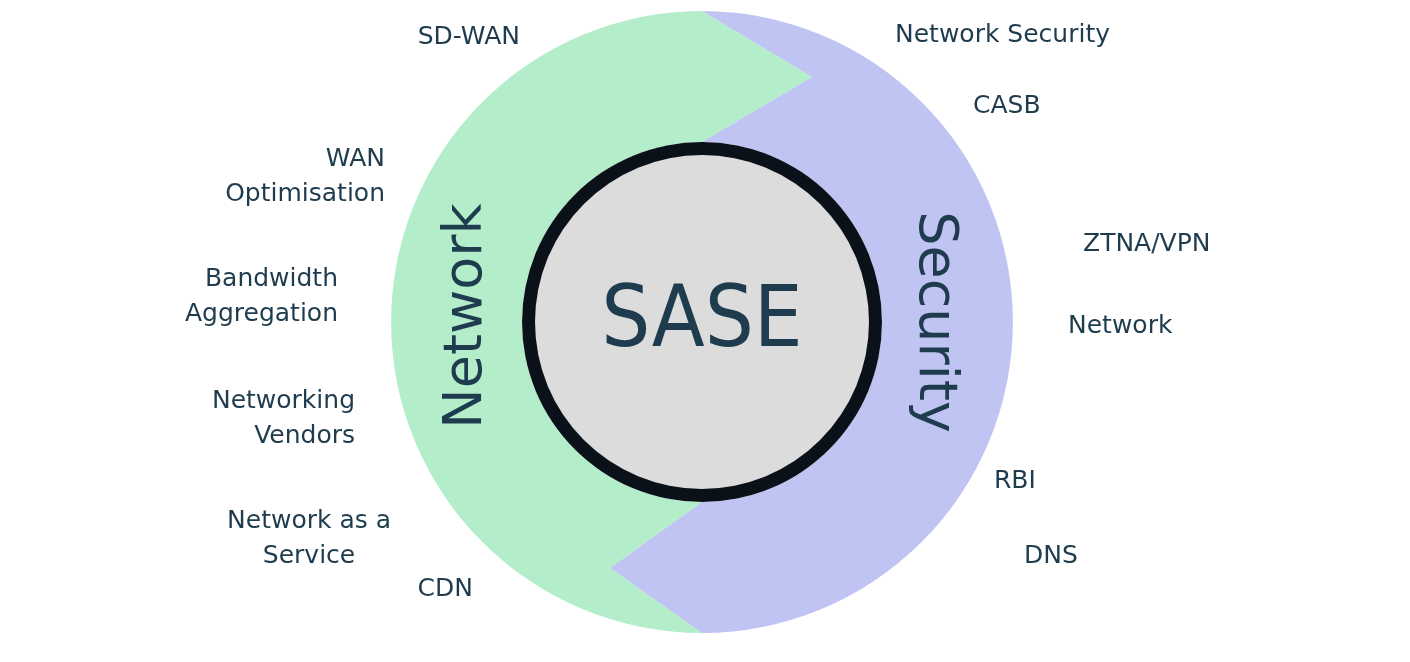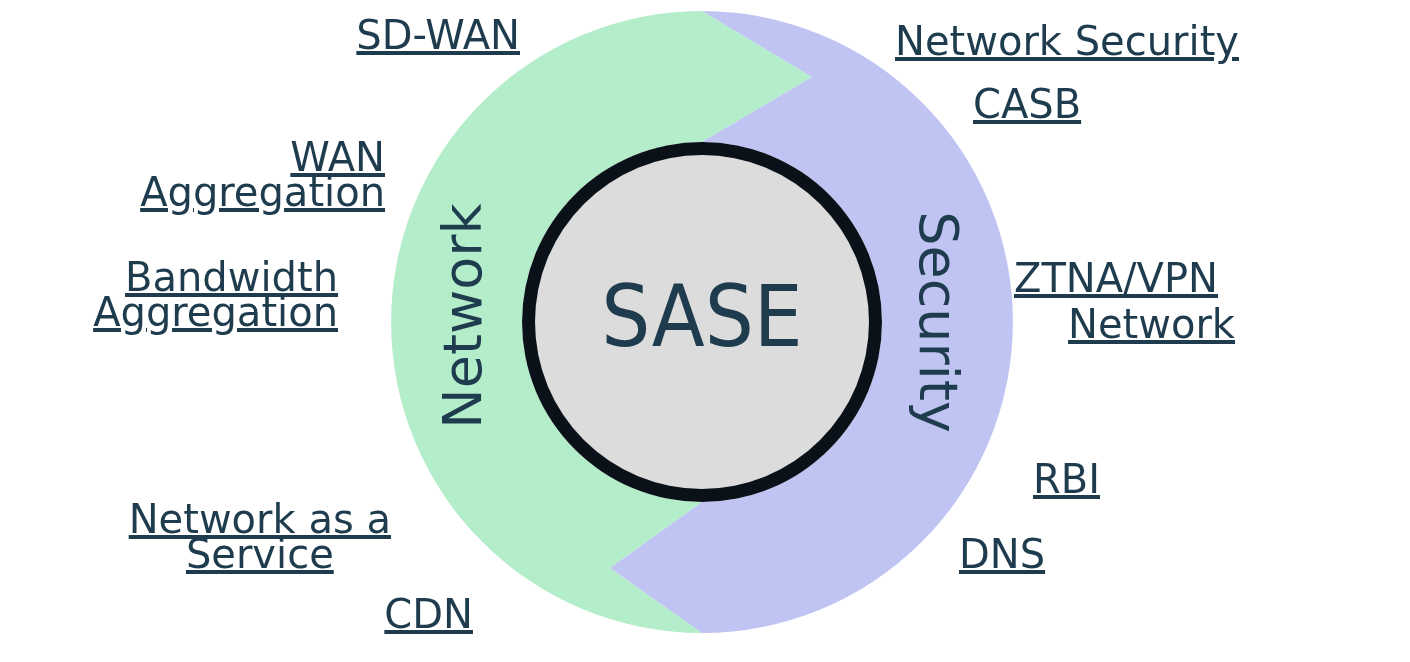--- a/index.html
+++ b/index.html
@@ -15,25 +15,24 @@
     font-family: "DejaVu Sans", "Liberation Sans", sans-serif;
     color: #1e3c4e;
   }
   .donut {
     position: absolute;
     left: 0;
     top: 0;
   }
   .lbl {
     position: absolute;
-    font-size: 40px;
+    font-size: 25px;
     line-height: 35px;
     white-space: pre-line;
     letter-spacing: 0;
-    text-decoration: underline;
   }
   .lbl.align-right { text-align: right; }
   .vlabel {
     position: absolute;
     font-size: 54px;
     white-space: nowrap;
   }
   .vlabel.network {
     left: 462px;
     top: 316px;
@@ -65,27 +64,29 @@
     <circle cx="702" cy="322" r="167" fill="#dcdcdc"></circle>
   </svg>
 
   <div class="center-label">SASE</div>
 
   <div class="vlabel network">Network</div>
   <div class="vlabel security">Security</div>
 
   <div class="lbl align-right" style="top:18px;  right:890px;">SD-WAN</div>
   <div class="lbl align-right" style="top:140px; right:1025px;">WAN
-Aggregation</div>
+Optimisation</div>
   <div class="lbl align-right" style="top:260px; right:1072px;margin-left:25px;">Bandwidth
 Aggregation</div>
+  <div class="lbl align-right" style="top:382px; right:1055px;">Networking
+Vendors</div>
   <div class="lbl align-right" style="top:502px; right:1019px;text-align:center;">Network as a
 Service</div>
-  <div class="lbl align-right" style="top:597px; right:937px;">CDN</div>
+  <div class="lbl align-right" style="top:570px; right:937px;">CDN</div>
 
-  <div class="lbl" style="top:24px;  left:895px;">Network Security</div>
+  <div class="lbl" style="top:16px;  left:895px;">Network Security</div>
   <div class="lbl" style="top:87px;  left:973px;">CASB</div>
-  <div class="lbl" style="top:225px; left:1014px;margin-top:36px;">ZTNA/VPN</div>
+  <div class="lbl" style="top:225px; left:1083px;">ZTNA/VPN</div>
   <div class="lbl" style="top:307px; left:1068px;">Network</div>
-  <div class="lbl" style="top:462px; left:1033px;">RBI</div>
-  <div class="lbl" style="top:537px; left:959px;text-align:center;">DNS</div>
+  <div class="lbl" style="top:462px; left:994px;">RBI</div>
+  <div class="lbl" style="top:537px; left:1024px;text-align:center;">DNS</div>
 
 </div>
 
 </body></html>

